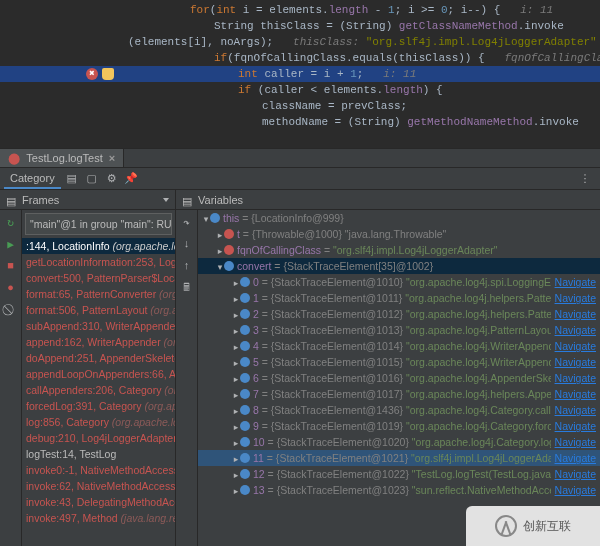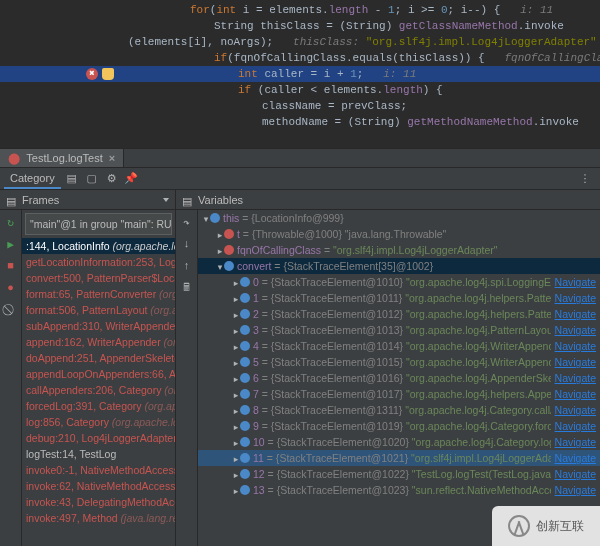--- a/index.html
+++ b/index.html
@@ -135,21 +135,21 @@
   .v-name { color:#9876aa; }
   .v-str  { color:#6a8759; }
   .v-dim  { color:#808080; }
   .v-null { color:#cc7832; }
   .nav-link { color:#287bde; text-decoration: underline; margin-left:4px; margin-right:4px; flex-shrink:0;}
   .indent1 { padding-left: 8px; }
   .row-body { flex:1; overflow:hidden; text-overflow:clip; white-space:nowrap;}
   
   .watermark {
     position:absolute; right:0; bottom:0;
-    width:108px; height:40px;
+    width:134px; height:40px;
     background: rgba(255,255,255,0.85);
     border-top-left-radius:6px;
     display:flex; align-items:center; justify-content:center;
     gap:6px;
     font-family:"Microsoft YaHei",sans-serif; font-size:12px; color:#555;
   }
   .water-logo { width:22px;height:22px; border:2px solid #888; border-radius:50%; position:relative; }
   .water-logo::before,.water-logo::after{content:"";position:absolute;background:#888;}
   .water-logo::before{width:2px;height:14px;left:6px;top:4px;transform:rotate(20deg);}
   .water-logo::after{width:2px;height:14px;right:6px;top:4px;transform:rotate(-20deg);}
@@ -295,21 +295,21 @@
       </div>
       <div class="var-row" style="padding-left: 34px;">
         <span class="tri"></span>
         <span class="ico-dot dot-blue"></span>
         <span class="row-body"><span class="v-name">7</span><span class="v-dim"> = {StackTraceElement@1017} </span><span class="v-str">"org.apache.log4j.helpers.AppenderAttachableImpl.appendLoopOnAp</span></span>
         <a class="nav-link">Navigate</a>
       </div>
       <div class="var-row" style="padding-left: 34px;">
         <span class="tri"></span>
         <span class="ico-dot dot-blue"></span>
-        <span class="row-body"><span class="v-name">8</span><span class="v-dim"> = {StackTraceElement@1311} </span><span class="v-str">"org.apache.log4j.Category.callAppenders(Category.java:206)"</span></span>
+        <span class="row-body"><span class="v-name">8</span><span class="v-dim"> = {StackTraceElement@1436} </span><span class="v-str">"org.apache.log4j.Category.callAppenders(Category.java:206)"</span></span>
         <a class="nav-link">Navigate</a>
       </div>
       <div class="var-row" style="padding-left: 34px;">
         <span class="tri"></span>
         <span class="ico-dot dot-blue"></span>
         <span class="row-body"><span class="v-name">9</span><span class="v-dim"> = {StackTraceElement@1019} </span><span class="v-str">"org.apache.log4j.Category.forcedLog(Category.java:391)"</span></span>
         <a class="nav-link">Navigate</a>
       </div>
       <div class="var-row" style="padding-left: 34px;">
         <span class="tri"></span>

